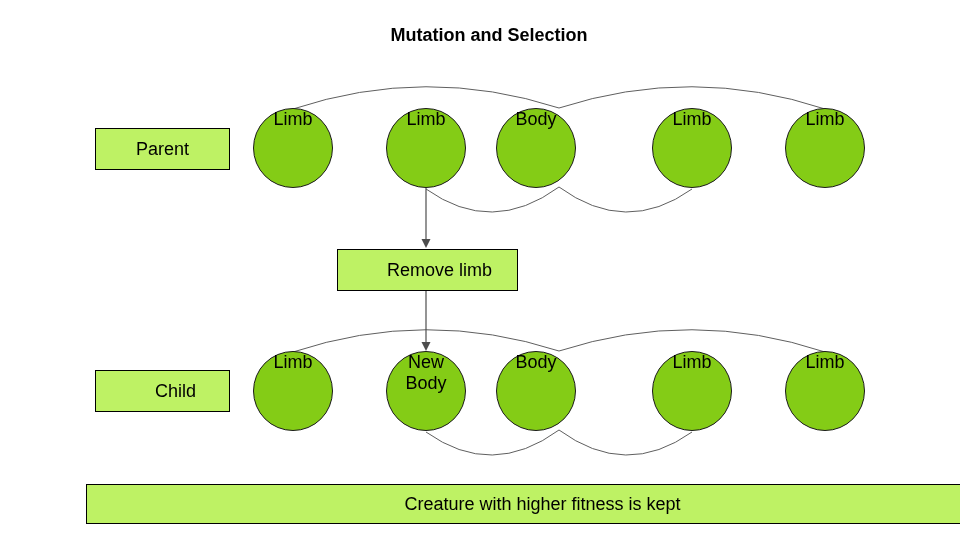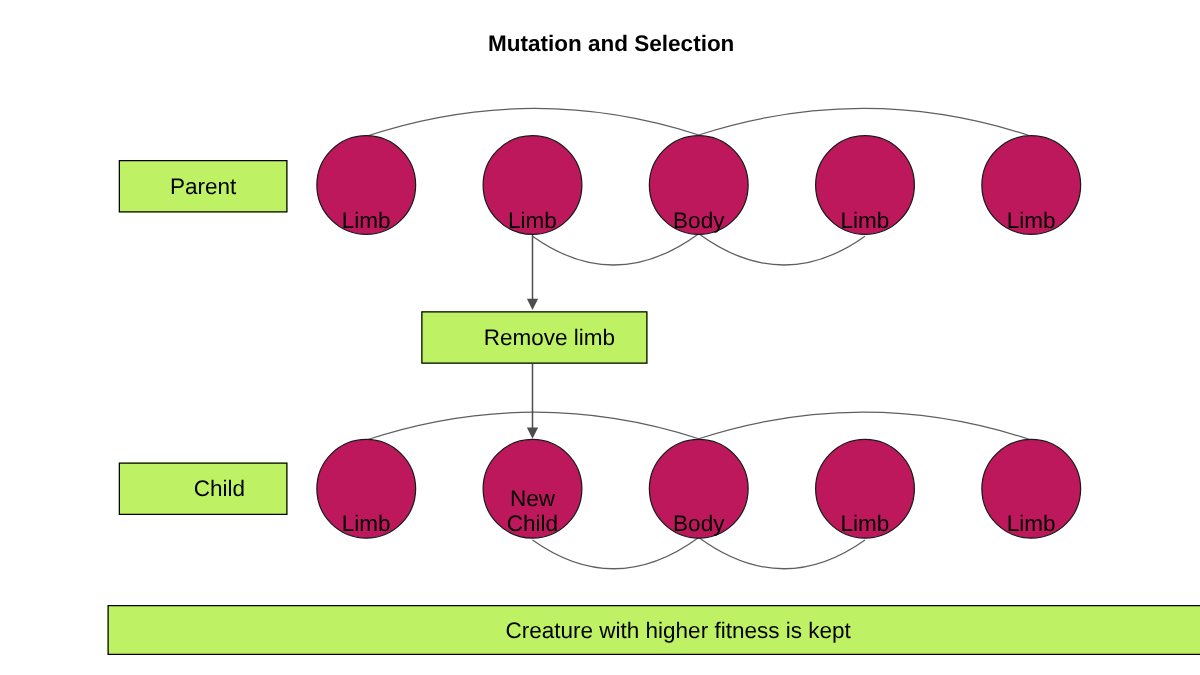--- a/index.html
+++ b/index.html
@@ -41,34 +41,34 @@
   .row-label.parent { top: 128px; }
   .row-label.child  { top: 370px; padding-left: 26px; }
   .process-box { left: 337px; top: 249px; width: 181px; height: 42px; padding-left: 24px; }
   .footer-box  { left: 86px;  top: 484px; width: 913px; height: 40px; }
   .node {
     position: absolute;
     box-sizing: border-box;
     width: 80px; height: 80px;
     border: 1.5px solid #1a1a1a;
     border-radius: 50%;
-    background: #be185d;
+    background: #84cc16;
     display: flex;
-    align-items: flex-end;
+    align-items: flex-start;
     justify-content: center;
     font-size: 18px;
     line-height: 1.15;
     z-index: 2;
   }
   .node .node-label { max-width: 58px; text-align: center; }
   .row-parent { top: 108px; }
   .row-child  { top: 351px; }
   .col-1 { left: 253px; }
   .col-2 { left: 386px; }
-  .col-3 { left: 519px; }
+  .col-3 { left: 496px; }
   .col-4 { left: 652px; }
   .col-5 { left: 785px; }
   .arc { fill: none; stroke: #5f5f5f; stroke-width: 1; }
   .arrow-line { fill: none; stroke: #4d4d4d; stroke-width: 1.2; }
   .arrow-head { fill: #4d4d4d; stroke: none; }
 </style>
 </head>
 <body>
 
 <div class="canvas">
@@ -119,21 +119,21 @@
   </div>
 
   <div class="rect-label row-label child">
     <span>Child</span>
   </div>
 
   <div class="node row-child col-1">
     <span class="node-label">Limb</span>
   </div>
   <div class="node row-child col-2">
-    <span class="node-label">New Child</span>
+    <span class="node-label">New Body</span>
   </div>
   <div class="node row-child col-3">
     <span class="node-label">Body</span>
   </div>
   <div class="node row-child col-4">
     <span class="node-label">Limb</span>
   </div>
   <div class="node row-child col-5">
     <span class="node-label">Limb</span>
   </div>

